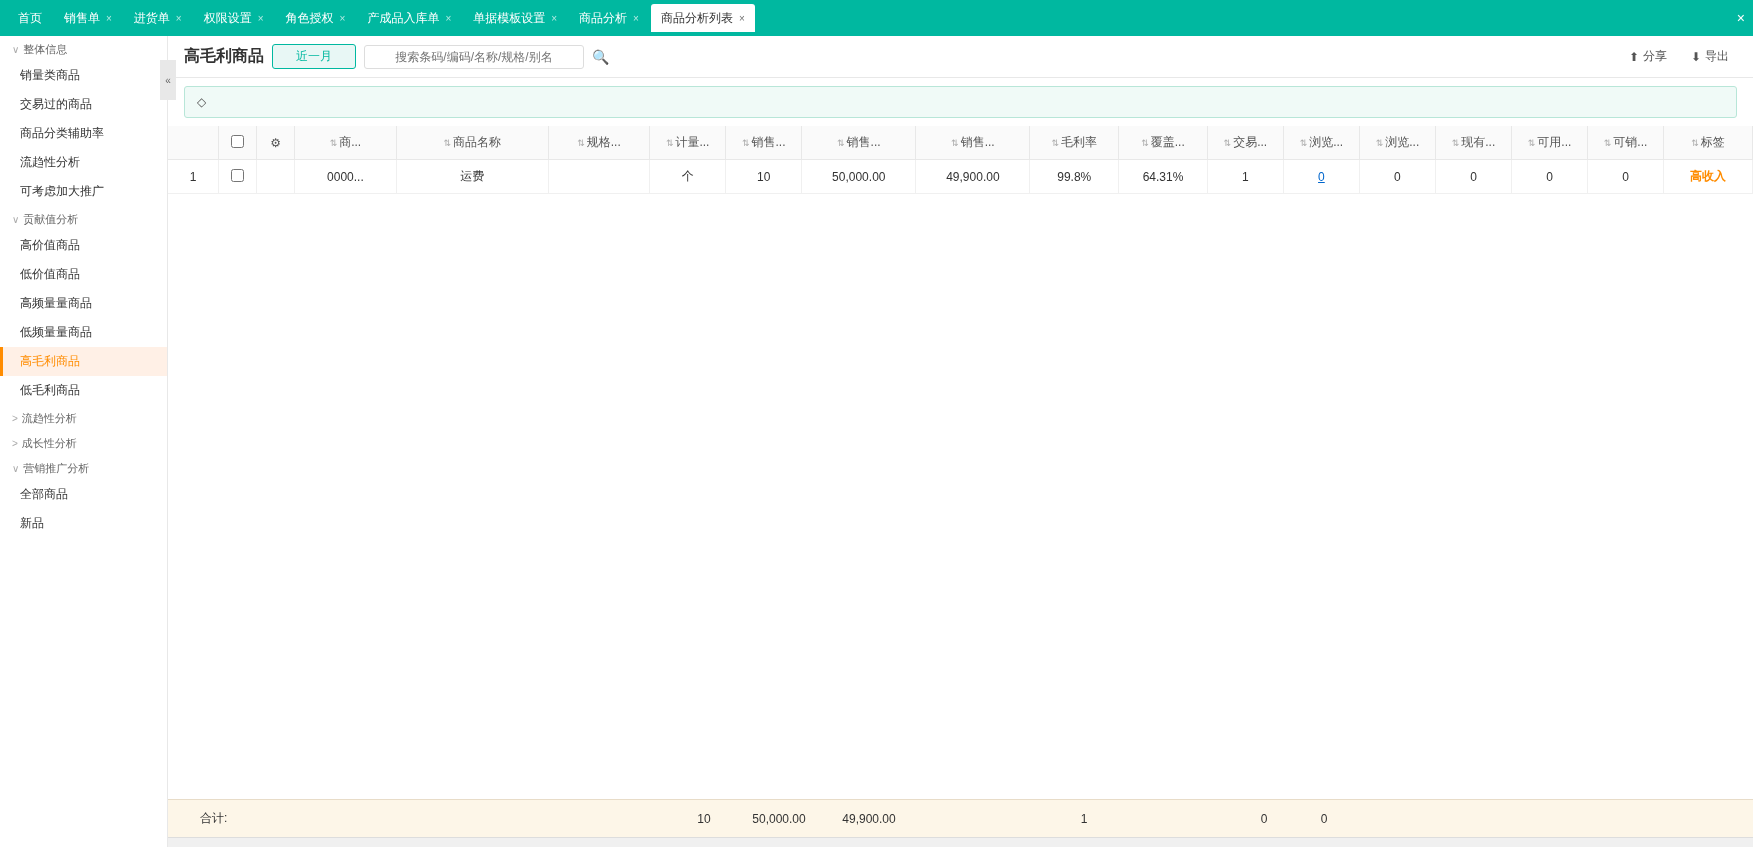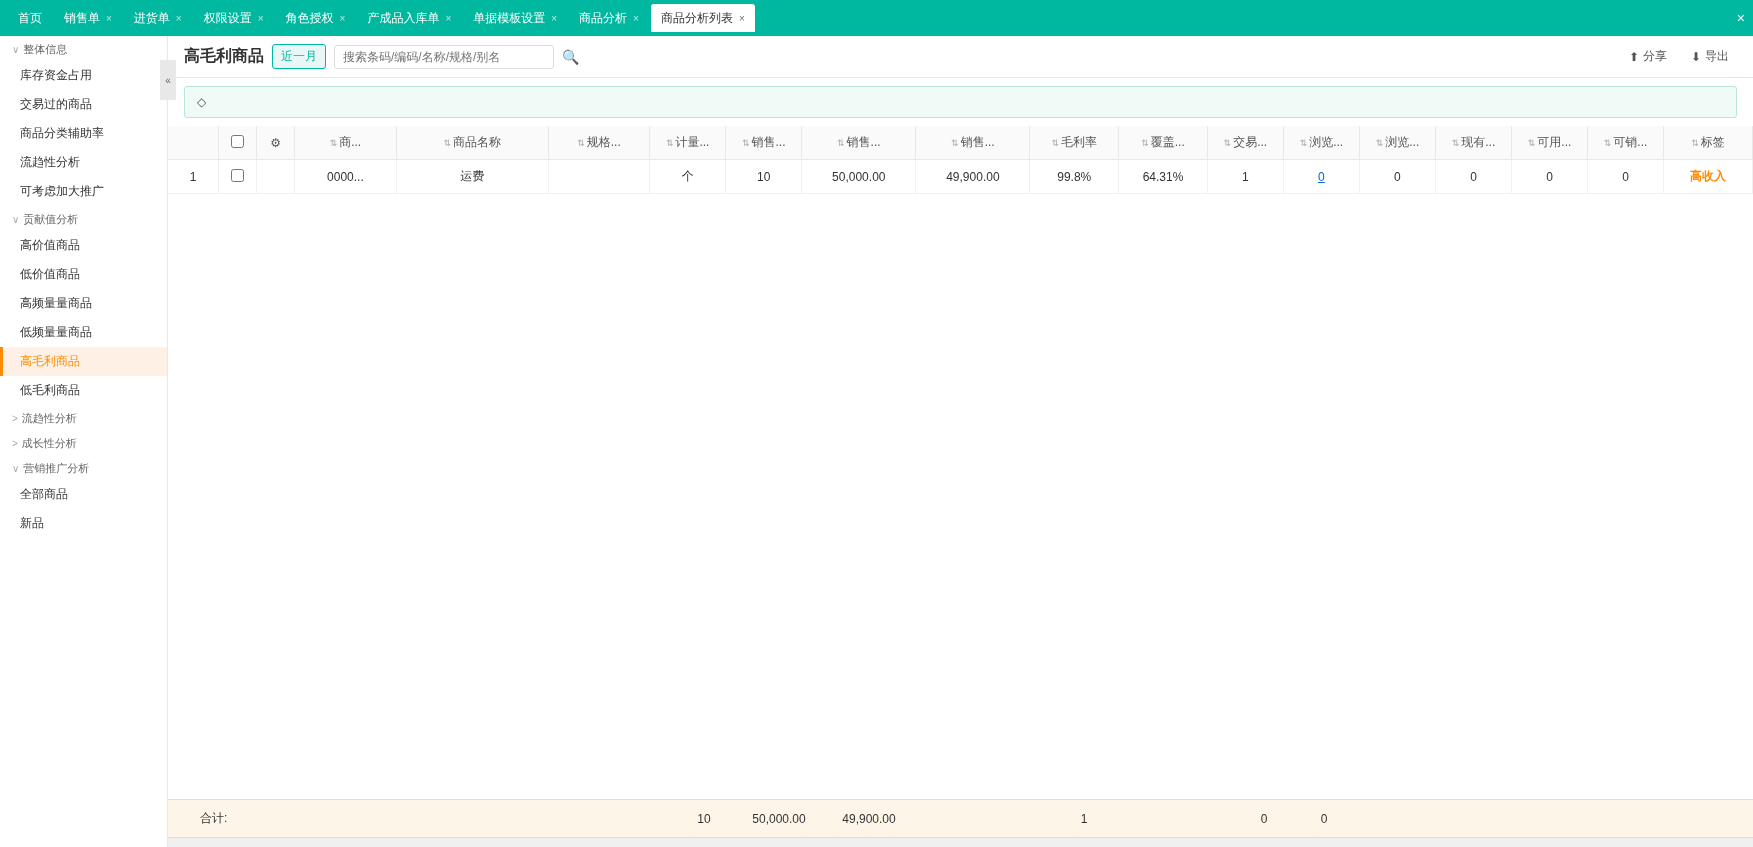--- a/index.html
+++ b/index.html
@@ -117,33 +117,34 @@
     }
     .content-title {
       font-size: 16px;
       font-weight: bold;
       color: #333;
     }
     .filter-btn {
       background: #e8f7f5;
       color: #00b8a0;
       border: 1px solid #00b8a0;
-      padding: 3px 8px;
+      padding: 3px 23px;
       border-radius: 3px;
       cursor: pointer;
       font-size: 12px;
     }
     .search-input {
       border: 1px solid #ddd;
       padding: 4px 8px;
       border-radius: 3px;
       font-size: 12px;
       width: 220px;
       outline: none;
       color: #999;
+      text-align: center;
     }
     .search-btn {
       background: none;
       border: none;
       cursor: pointer;
       color: #999;
       font-size: 14px;
     }
     .header-spacer { flex: 1; }
     .action-btn {
@@ -258,21 +259,21 @@
     </div>
   <button class="close-btn">×</button>
 </div>
 
 <div class="main-layout">
 
   <div class="sidebar" id="sidebar-container">
 
   <div>
         <div class="sidebar-group-title"><span style="font-size:10px;color:#aaa">∨</span> 整体信息</div>
-        <div class="sidebar-item">库存资金占用</div>
+        <div class="sidebar-item">销量类商品</div>
         <div class="sidebar-item">交易过的商品</div>
         <div class="sidebar-item">商品分类辅助率</div>
         <div class="sidebar-item">流趋性分析</div>
         <div class="sidebar-item">可考虑加大推广</div>
       </div>
       <div>
         <div class="sidebar-group-title"><span style="font-size:10px;color:#aaa">∨</span> 贡献值分析</div>
         <div class="sidebar-item">高价值商品</div>
         <div class="sidebar-item">低价值商品</div>
         <div class="sidebar-item">高频量量商品</div>

